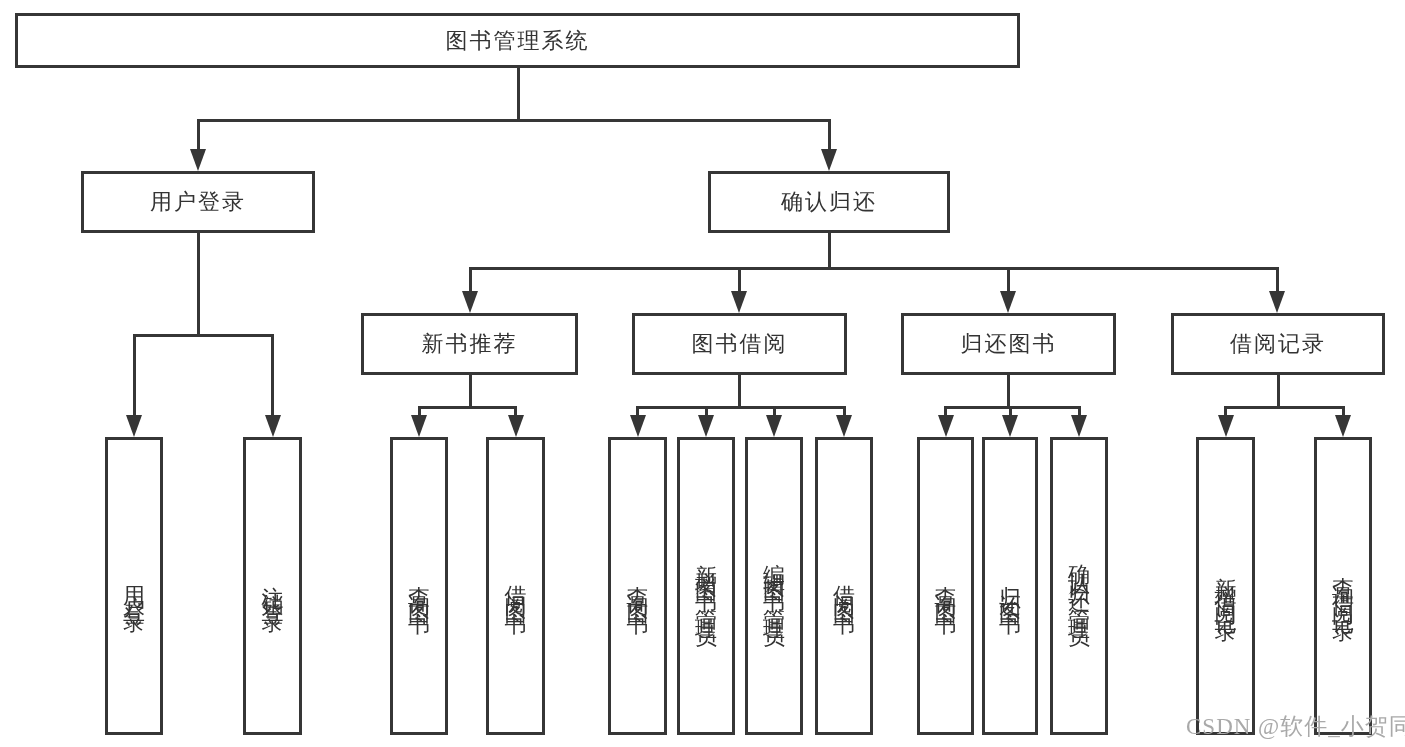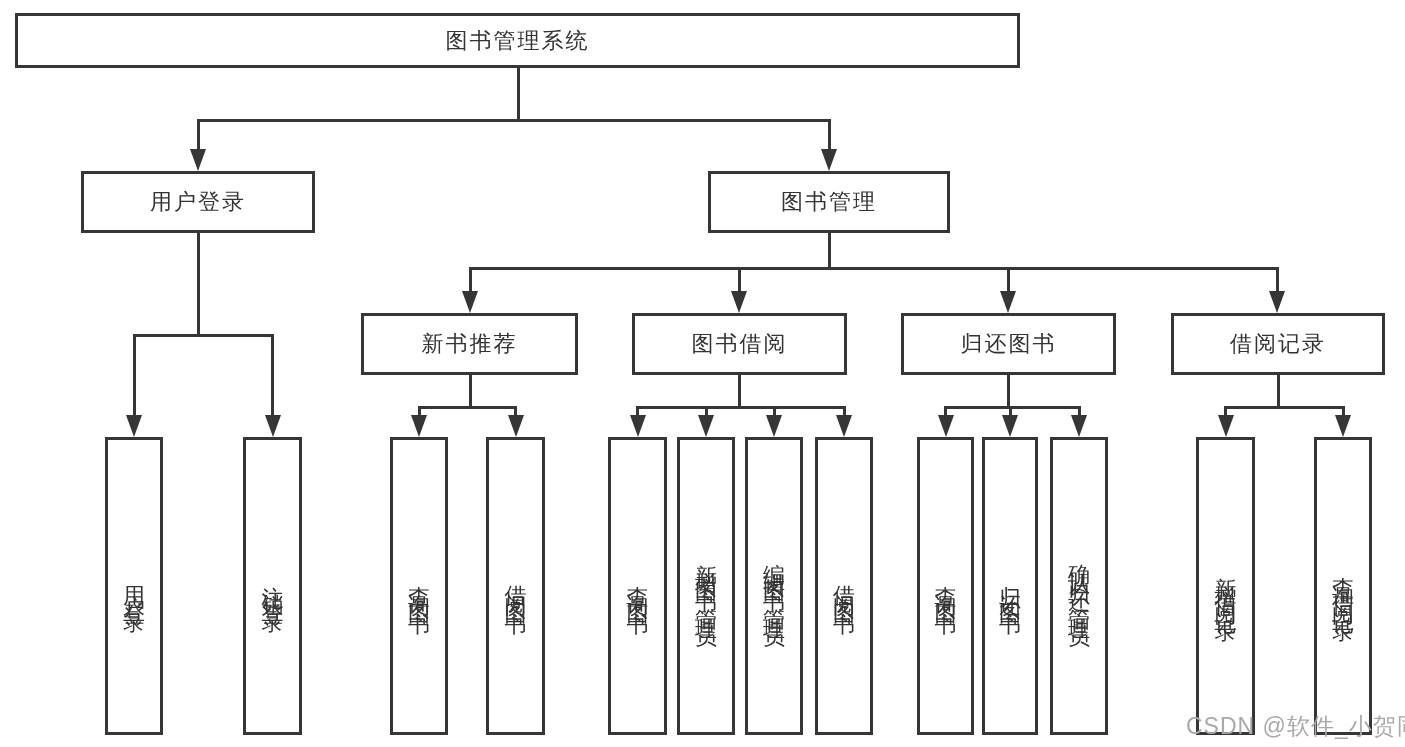--- a/index.html
+++ b/index.html
@@ -1,21 +1,21 @@
 <!DOCTYPE html>
 <html><head>
 <meta charset="utf-8">
 <style>
   html, body { margin: 0; padding: 0; background: #ffffff; }
   .canvas {
     position: relative;
     width: 1405px;
     height: 747px;
     background: #ffffff;
-    font-family: Liberation Sans, sans-serif;
+    font-family: Liberation Serif, serif;
     overflow: hidden;
   }
   .box {
     position: absolute;
     box-sizing: border-box;
     border: 3px solid #363636;
     background: #ffffff;
     display: flex;
     align-items: center;
     justify-content: center;
@@ -61,21 +61,21 @@
 
   <div class="box" style="left:15px; top:13px; width:1005px; height:55px;">
     <span>图书管理系统</span>
   </div>
 
   <div class="box" style="left:81px; top:171px; width:234px; height:62px;">
     <span>用户登录</span>
   </div>
 
   <div class="box" style="left:708px; top:171px; width:242px; height:62px;">
-    <span>图书管理</span>
+    <span>确认归还</span>
   </div>
 
   <div class="box" style="left:632px; top:313px; width:215px; height:62px;">
     <span>图书借阅</span>
   </div>
 
   <div class="box" style="left:361px; top:313px; width:217px; height:62px;">
     <span>新书推荐</span>
   </div>
 

